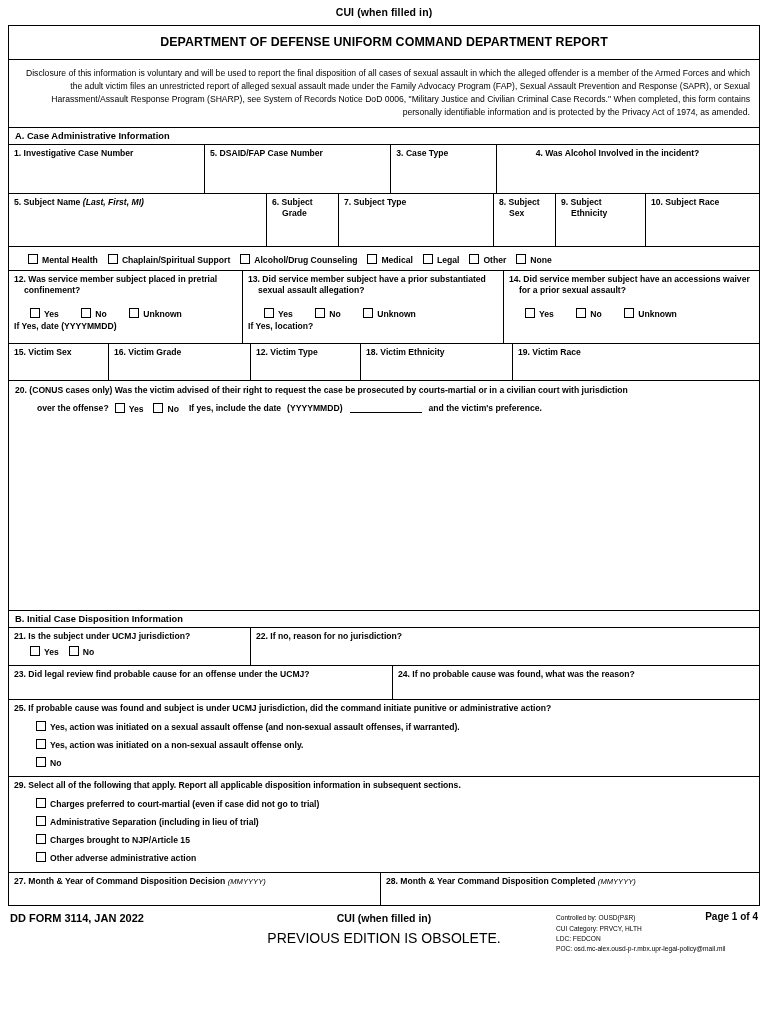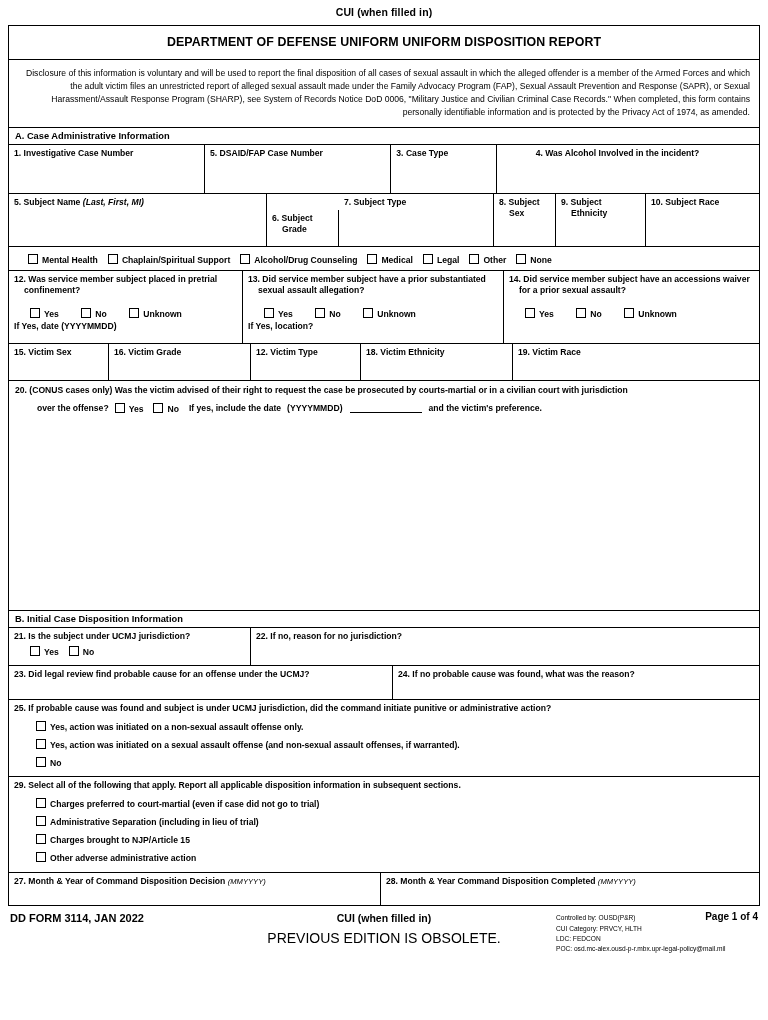--- a/index.html
+++ b/index.html
@@ -199,21 +199,21 @@
 </style>
 </head>
 <body>
 
 <div class="page">
 
   <div class="cui-top">CUI (when filled in)</div>
 
   <div class="form-frame">
 
-    <div class="title-bar">DEPARTMENT OF DEFENSE UNIFORM UNIFORM DISPOSITION REPORT</div>
+    <div class="title-bar">DEPARTMENT OF DEFENSE UNIFORM COMMAND DEPARTMENT REPORT</div>
 
     <div class="disclosure">Disclosure of this information is voluntary and will be used to report the final disposition of all cases of sexual assault in which the alleged offender is a member of the Armed Forces and which the adult victim files an unrestricted report of alleged sexual assault made under the Family Advocacy Program (FAP), Sexual Assault Prevention and Response (SAPR), or Sexual Harassment/Assault Response Program (SHARP), see System of Records Notice DoD 0006, "Military Justice and Civilian Criminal Case Records."  When completed, this form contains personally identifiable information and is protected by the Privacy Act of 1974, as amended.</div>
 
     <div class="sec-head">A. Case Administrative Information</div>
 
     <div class="row">
       <div class="cell" style="width:205px;height:48px;">
         <span class="lbl">1. Investigative Case Number</span>
       </div>
       <div class="cell" style="width:195px;">
@@ -224,21 +224,21 @@
       </div>
       <div class="cell" style="width:239px;margin-left:34px;">
         <span class="lbl">4. Was Alcohol Involved in the incident?</span>
       </div>
     </div>
 
     <div class="row">
       <div class="cell" style="width:258px;height:52px;">
         <span class="lbl"><span>5. Subject Name</span> <span class="ital">(Last, First, MI)</span></span>
       </div>
-      <div class="cell" style="width:72px;margin-top:16px;">
+      <div class="cell" style="width:72px;">
         <span class="lbl hang">6. Subject Grade</span>
       </div>
       <div class="cell" style="width:155px;">
         <span class="lbl">7. Subject Type</span>
       </div>
       <div class="cell" style="width:62px;">
         <span class="lbl hang">8. Subject Sex</span>
       </div>
       <div class="cell" style="width:90px;">
         <span class="lbl hang">9. Subject Ethnicity</span>
@@ -345,22 +345,22 @@
         <span class="lbl">23. Did legal review find probable cause for an offense under the UCMJ?</span>
       </div>
       <div class="cell" style="width:365px;">
         <span class="lbl">24. If no probable cause was found, what was the reason?</span>
       </div>
     </div>
 
     <div class="row">
       <div class="cell cblist" style="width:100%;padding-bottom:8px;">
         <span class="lbl">25. If probable cause was found and subject is under UCMJ jurisdiction, did the command initiate punitive or administrative action?</span>
+        <div class="cbline"><span class="cb"></span><span>Yes, action was initiated on a sexual assault offense (and non-sexual assault offenses, if warranted).</span></div>
         <div class="cbline"><span class="cb"></span><span>Yes, action was initiated on a non-sexual assault offense only.</span></div>
-        <div class="cbline"><span class="cb"></span><span>Yes, action was initiated on a sexual assault offense (and non-sexual assault offenses, if warranted).</span></div>
         <div class="cbline"><span class="cb"></span><span>No</span></div>
       </div>
     </div>
 
     <div class="row">
       <div class="cell cblist" style="width:100%;padding-bottom:9px;">
         <span class="lbl">29. Select all of the following that apply. Report all applicable disposition information in subsequent sections.</span>
         <div class="cbline"><span class="cb"></span><span>Charges preferred to court-martial (even if case did not go to trial)</span></div>
         <div class="cbline"><span class="cb"></span><span>Administrative Separation (including in lieu of trial)</span></div>
         <div class="cbline"><span class="cb"></span><span>Charges brought to NJP/Article 15</span></div>

